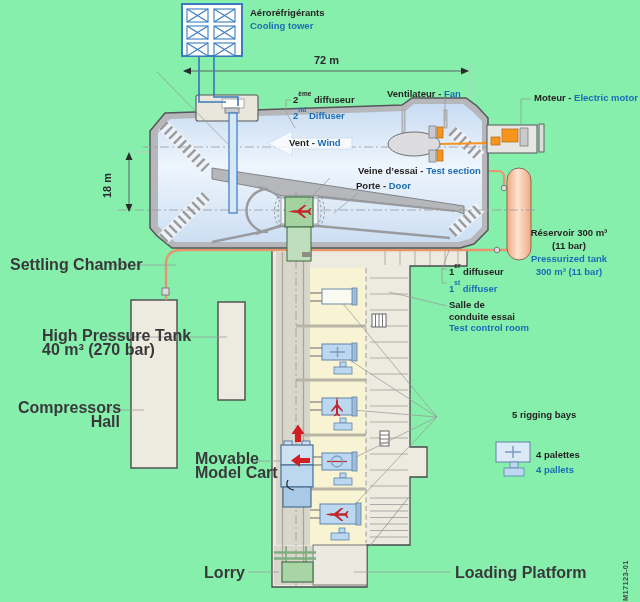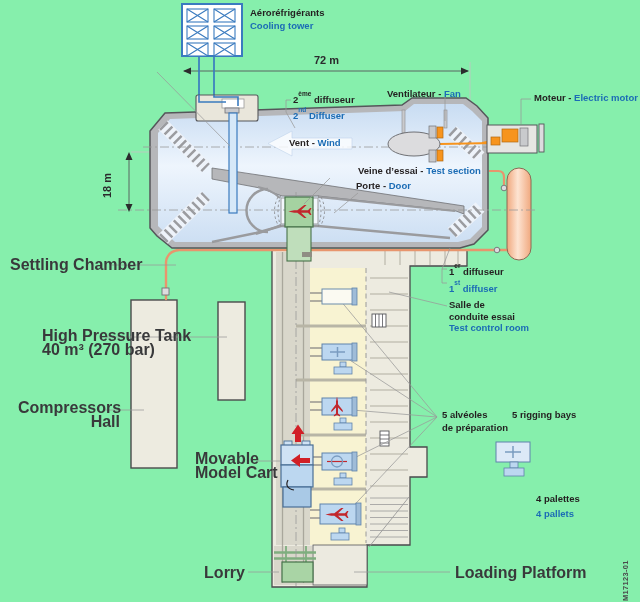--- a/index.html
+++ b/index.html
@@ -359,20 +359,26 @@
 </div>
 
 <div class="lbl" style="left:326px;top:165px;margin-left:32px;">
   <span>Veine d’essai - </span><span class="en">Test section</span>
 </div>
 
 <div class="lbl" style="left:356px;top:180px;">
   <span>Porte - </span><span class="en">Door</span>
 </div>
 
+<div class="lbl ctr" style="left:510px;top:226px;width:118px;line-height:13px;">
+  <div>Réservoir 300 m³</div>
+  <div>(11 bar)</div>
+  <div class="en">Pressurized tank</div>
+  <div class="en">300 m³ (11 bar)</div>
+</div>
 
 <div class="lbl" style="left:449px;top:262px;line-height:13.5px;">
   <div><span>1</span><sup>er</sup><span> diffuseur</span></div>
   <div class="en"><span>1</span><sup>st</sup><span> diffuser</span></div>
 </div>
 
 <div class="lbl" style="left:449px;top:299px;line-height:11.5px;">
   <div>Salle de</div>
   <div>conduite essai</div>
   <div class="en">Test control room</div>
@@ -388,27 +394,23 @@
 <div class="bold rgt" style="left:0;top:401px;width:102px;padding-left:18px;">
   <div>Compressors</div>
   <div>Hall</div>
 </div>
 
 <div class="bold" style="left:195px;top:452px;">
   <div>Movable</div>
   <div>Model Cart</div>
 </div>
 
-<div class="lbl" style="left:442px;top:409px;">
-  <div>5 alvéoles</div>
-  <div>de préparation</div>
-</div>
 <div class="lbl en" style="left:512px;top:409px;">5 rigging bays</div>
 
-<div class="lbl" style="left:536px;top:448px;line-height:14.5px;margin-top:44px;">
+<div class="lbl" style="left:536px;top:448px;line-height:14.5px;">
   <div>4 palettes</div>
   <div class="en">4 pallets</div>
 </div>
 
 <div class="bold rgt" style="left:170px;top:566px;width:75px;">Lorry</div>
 
 <div class="bold" style="left:455px;top:566px;">Loading Platform</div>
 
 <div class="vref">M17123-01</div>
 

